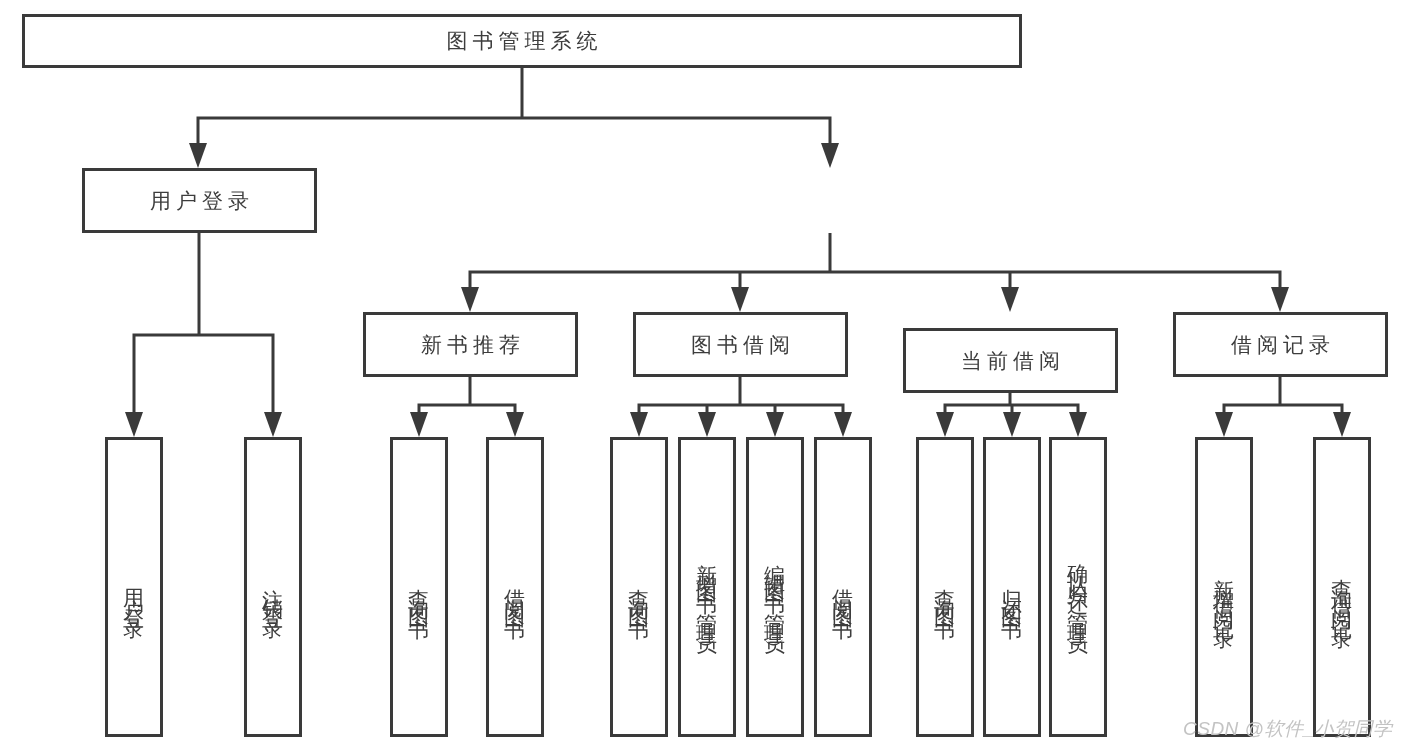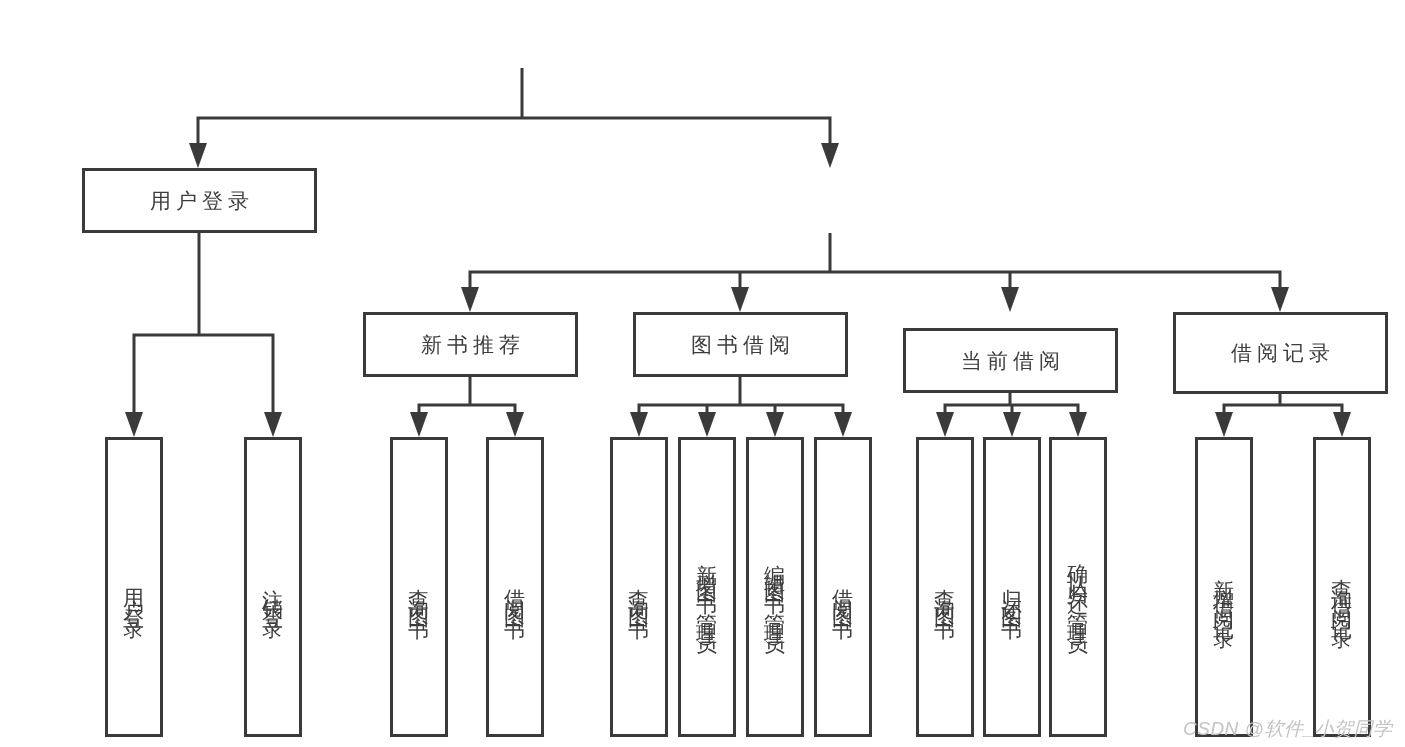--- a/index.html
+++ b/index.html
@@ -86,35 +86,38 @@
       <polygon points="766,412 784,412 775,437"></polygon>
       <polygon points="834,412 852,412 843,437"></polygon>
       <polygon points="936,412 954,412 945,437"></polygon>
       <polygon points="1003,412 1021,412 1012,437"></polygon>
       <polygon points="1069,412 1087,412 1078,437"></polygon>
       <polygon points="1215,412 1233,412 1224,437"></polygon>
       <polygon points="1333,412 1351,412 1342,437"></polygon>
     </g>
   </svg>
 
+  <div class="box h" style="left:22px;top:14px;width:1000px;height:54px;">
+    <span>图书管理系统</span>
+  </div>
 
   <div class="box h" style="left:82px;top:168px;width:235px;height:65px;">
     <span>用户登录</span>
   </div>
 
   <div class="box h" style="left:633px;top:312px;width:215px;height:65px;">
     <span>图书借阅</span>
   </div>
   <div class="box h" style="left:363px;top:312px;width:215px;height:65px;">
     <span>新书推荐</span>
   </div>
   <div class="box h" style="left:903px;top:328px;width:215px;height:65px;">
     <span>当前借阅</span>
   </div>
-  <div class="box h" style="left:1173px;top:312px;width:215px;height:82px;">
+  <div class="box h" style="left:1173px;top:312px;width:215px;height:65px;">
     <span>借阅记录</span>
   </div>
 
   <div class="box v" style="left:105px;top:437px;width:58px;height:300px;">
     <span class="v-label">用户登录</span>
   </div>
   <div class="box v" style="left:244px;top:437px;width:58px;height:300px;">
     <span class="v-label">注销登录</span>
   </div>
 

